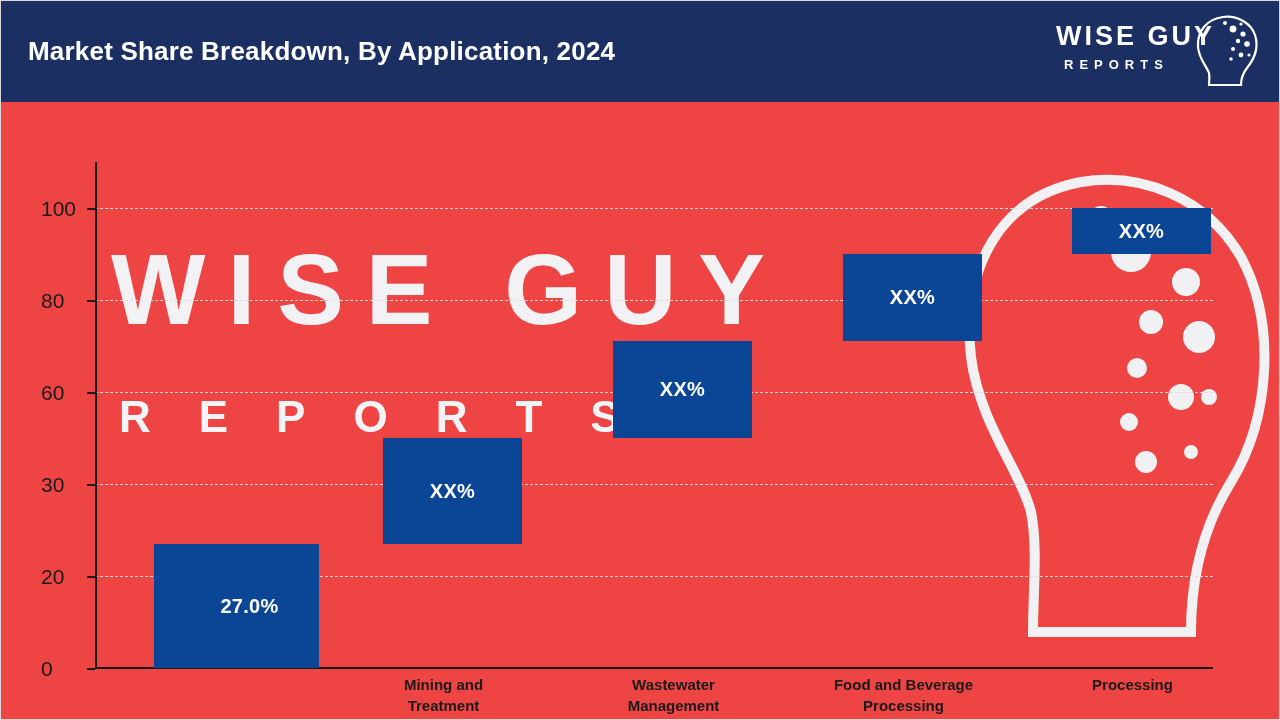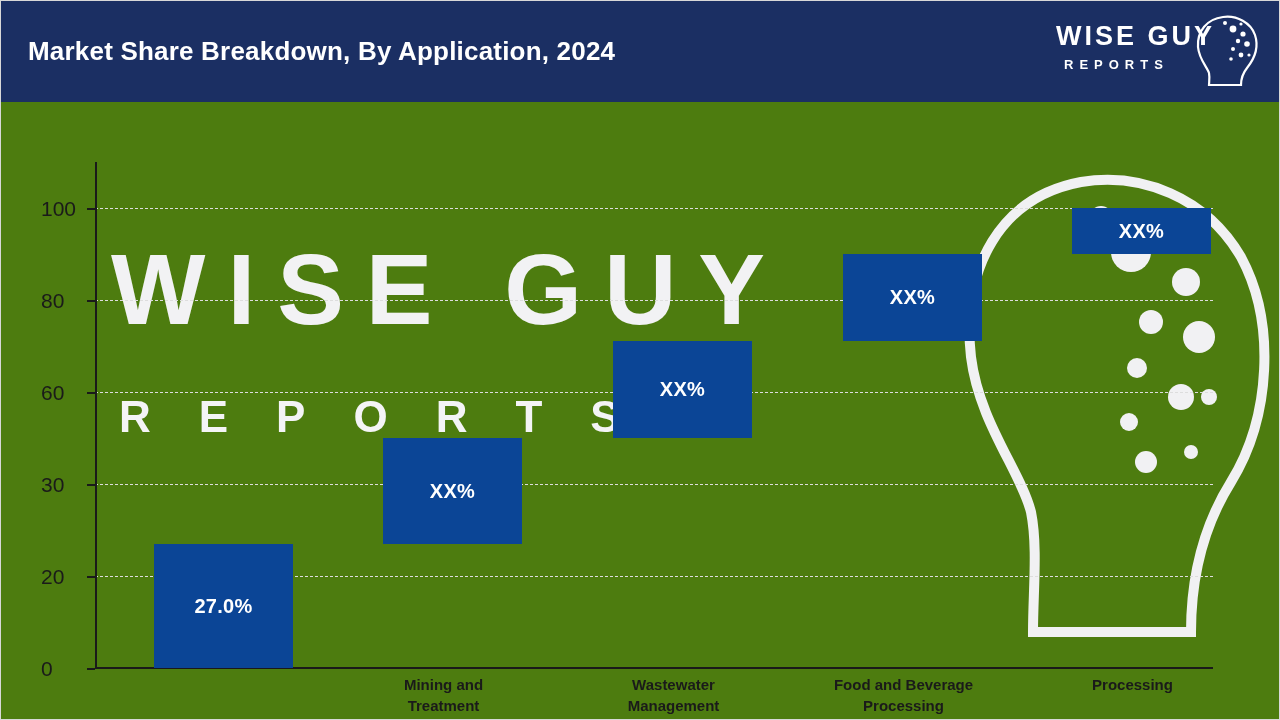--- a/index.html
+++ b/index.html
@@ -10,21 +10,21 @@
     width: 1280px;
     height: 720px;
     background: #ffffff;
     font-family: "Liberation Sans", sans-serif;
     overflow: hidden;
   }
   #page {
     position: relative;
     width: 1280px;
     height: 720px;
-    background: #4d7c0f;
+    background: #ef4444;
     box-sizing: border-box;
     border: 1px solid #d8d8d8;
     overflow: hidden;
   }
 
   
   #header {
     position: absolute;
     left: 0; top: 0;
     width: 1280px;
@@ -261,21 +261,21 @@
       <div class="ytick" style="top:414px;">20</div>
       <div class="ytick" style="top:506px;">0</div>
 
       <div class="ytick-mark" style="top:46px;"></div>
       <div class="ytick-mark" style="top:138px;"></div>
       <div class="ytick-mark" style="top:230px;"></div>
       <div class="ytick-mark" style="top:322px;"></div>
       <div class="ytick-mark" style="top:414px;"></div>
       <div class="ytick-mark" style="top:506px;"></div>
 
-      <div class="bar" style="left:50px;  width:139px; top:382px; height:124px;">
+      <div class="bar" style="left:50px;  width:139px; top:382px; height:124px;padding-left:26px;">
         <span class="bar-label">27.0%</span>
       </div>
       <div class="bar" style="left:279px; width:139px; top:276px; height:106px;">
         <span class="bar-label">XX%</span>
       </div>
       <div class="bar" style="left:509px; width:139px; top:179px; height:97px;">
         <span class="bar-label">XX%</span>
       </div>
       <div class="bar" style="left:739px; width:139px; top:92px;  height:87px;">
         <span class="bar-label">XX%</span>

